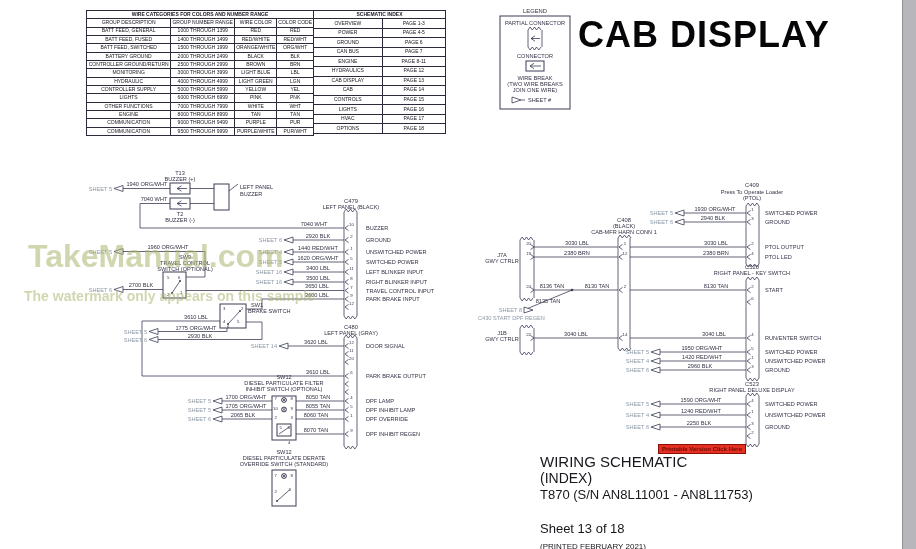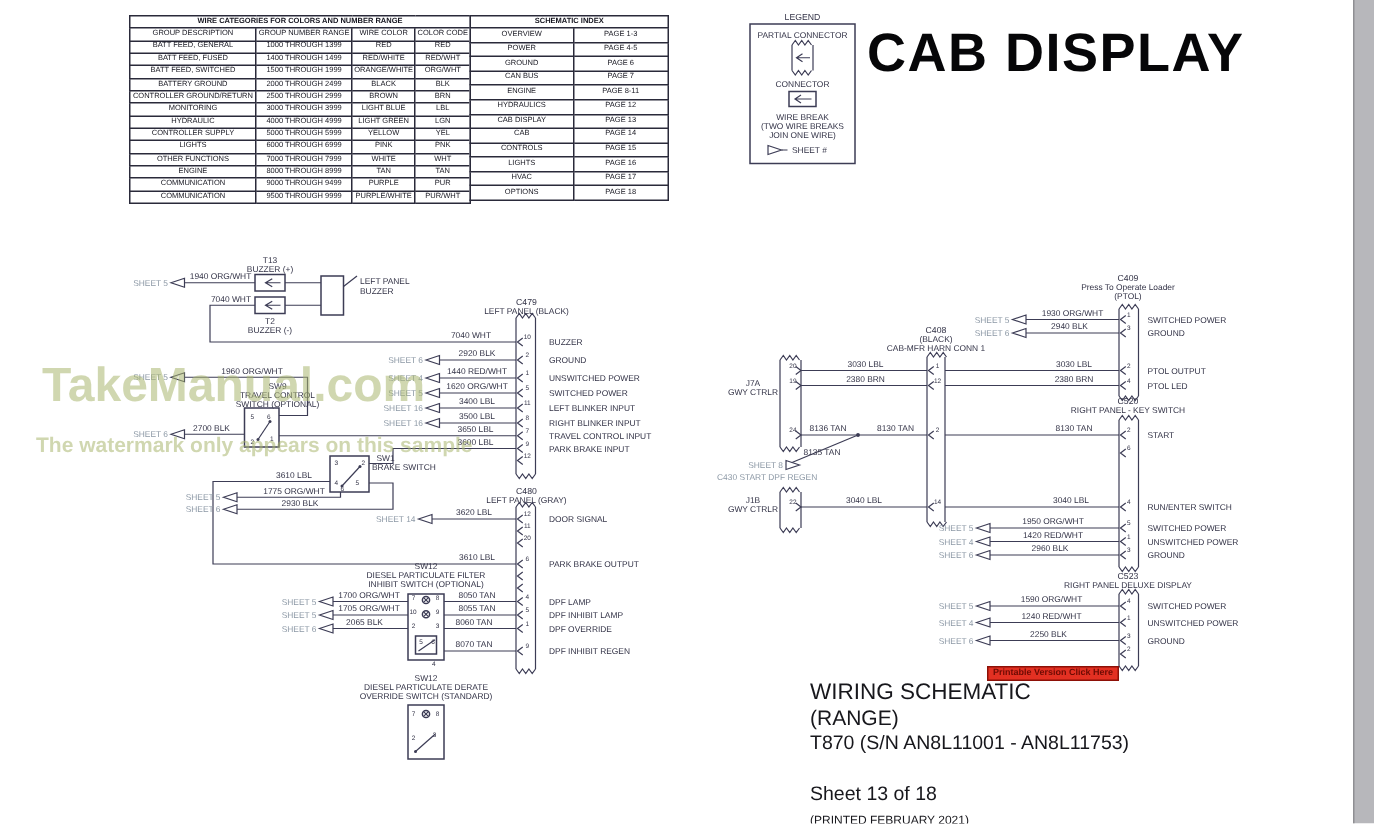--- a/index.html
+++ b/index.html
@@ -628,21 +628,21 @@
   </g>
   <text x="31" y="96">SHEET #</text>
 </svg>
 
 <div id="cab-title" class="abs">CAB DISPLAY</div>
 
 <div id="printable" class="abs">Printable Version Click Here</div>
 
 <div id="footer" class="abs">
   <div class="f1">WIRING SCHEMATIC</div>
-  <div class="f2">(RANGE)</div>
+  <div class="f2">(INDEX)</div>
   <div class="f3">T870 (S/N AN8L11001 - AN8L11753)</div>
   <div class="f4">Sheet 13 of 18</div>
   <div class="f5">(PRINTED FEBRUARY 2021)</div>
 </div>
 
 <div id="edge" class="abs"></div>
 
 <div id="wm">
   <div class="l1">TakeManual.com</div>
   <div class="l2">The watermark only appears on this sample</div>

